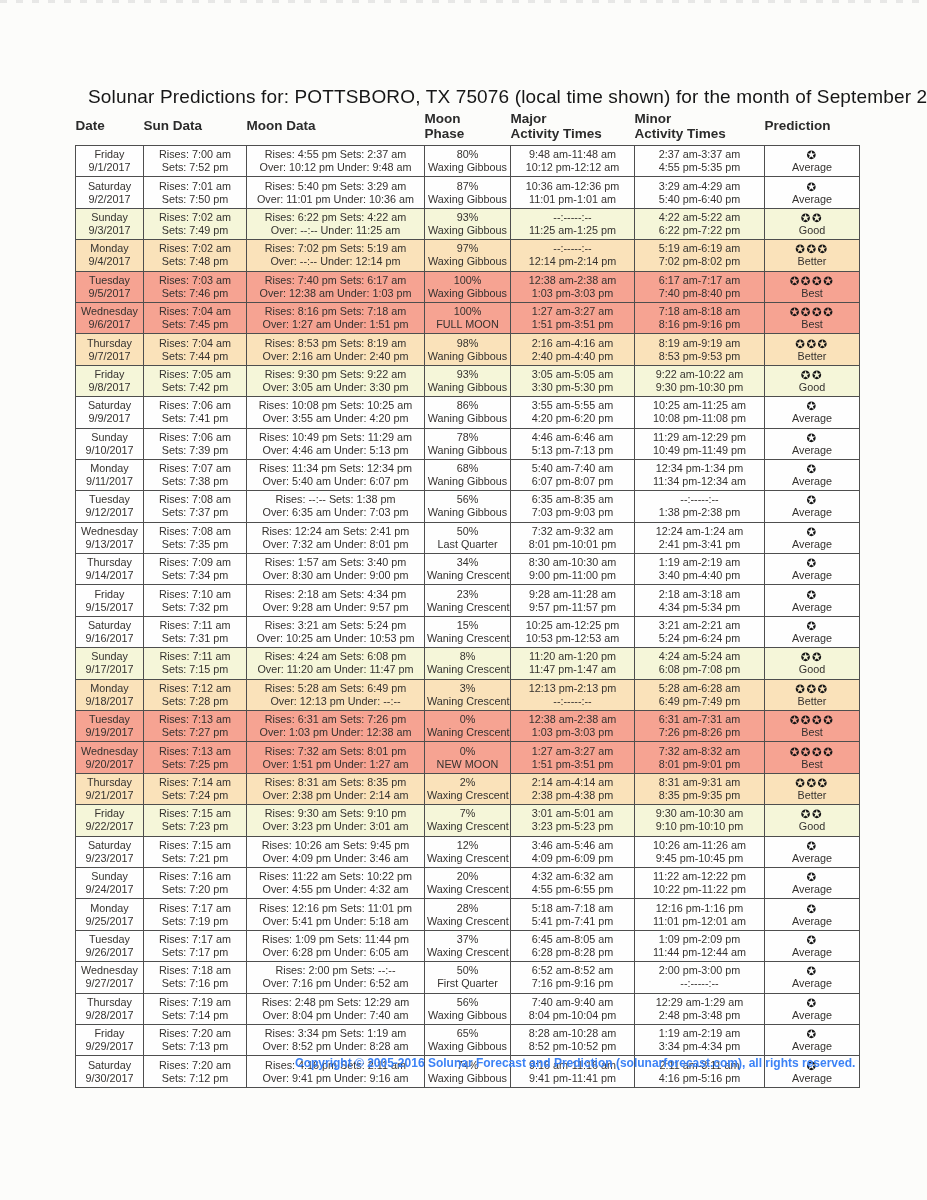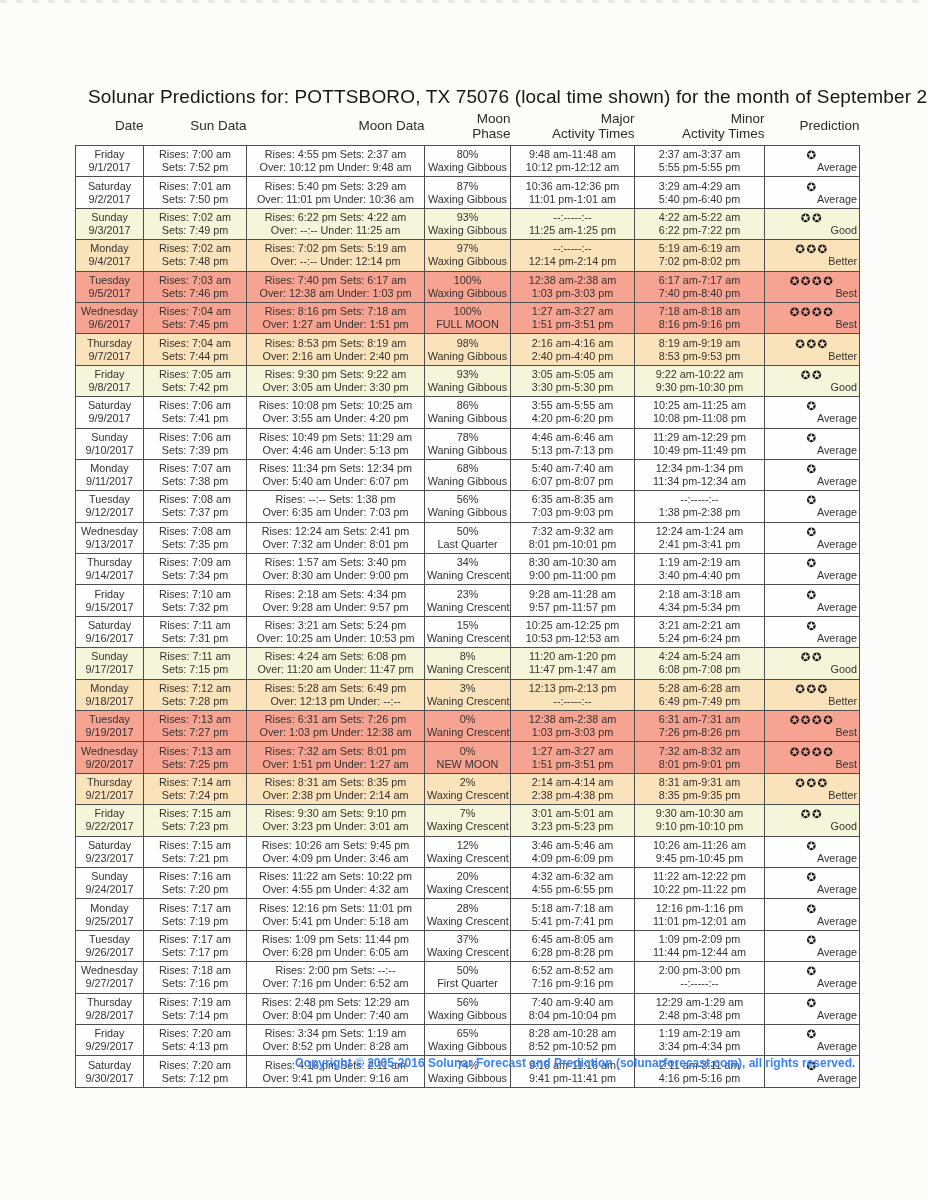--- a/index.html
+++ b/index.html
@@ -16,35 +16,35 @@
   .title {
     position:absolute; left:88px; top:86px;
     font-size:19px; color:#161616; letter-spacing:.15px; white-space:nowrap;
   }
   table.solunar {
     position:absolute; left:75px; top:112px;
     border-collapse:collapse; table-layout:fixed; width:784px;
   }
   thead th {
     border:none; background:transparent;
-    font-size:13.5px; font-weight:normal; color:#2b2b2b;
-    line-height:14.5px; vertical-align:middle; padding:0 0 4px 0; text-align:right;
+    font-size:13.5px; font-weight:bold; color:#2b2b2b;
+    line-height:14.5px; vertical-align:middle; padding:0 0 4px 0; text-align:left;
   }
   tbody td {
     border:1px solid #4e4e4e;
     height:28.4px; padding:1px 2px;
     text-align:center; vertical-align:middle;
     font-size:10.8px; line-height:13px; color:#35322f;
     overflow:hidden; white-space:nowrap;
   }
   .stars {
     font-size:11.5px; letter-spacing:1.5px; color:#141414; line-height:12px;
     font-family:"DejaVu Sans",sans-serif;
   }
-  .rating-label { font-size:10.8px; line-height:12px;text-align:right; }
+  .rating-label { font-size:10.8px; line-height:12px; }
   .footer {
     position:absolute; left:295px; top:1056px;
     font-size:12px; font-weight:bold; color:#3b82f6; white-space:nowrap;
   }
 </style>
 </head>
 <body>
 
 <div class="scan-edge"></div>
 
@@ -109,21 +109,21 @@
     <td>
           <div>80%</div>
           <div>Waxing Gibbous</div>
         </td>
     <td>
           <div>9:48 am-11:48 am</div>
           <div>10:12 pm-12:12 am</div>
         </td>
     <td>
           <div>2:37 am-3:37 am</div>
-          <div>5:55 pm-5:55 pm</div>
+          <div>4:55 pm-5:35 pm</div>
         </td>
     <td>
       <div class="stars">✪</div>
       <div class="rating-label">Average</div>
     </td>
   </tr>
       <tr style="background: rgb(254, 254, 254);">
     <td>
           <div>Saturday</div>
           <div>9/2/2017</div>
@@ -933,21 +933,21 @@
       <div class="rating-label">Average</div>
     </td>
   </tr>
       <tr style="background: rgb(254, 254, 254);">
     <td>
           <div>Friday</div>
           <div>9/29/2017</div>
         </td>
     <td>
           <div>Rises: 7:20 am</div>
-          <div>Sets: 4:13 pm</div>
+          <div>Sets: 7:13 pm</div>
         </td>
     <td>
           <div>Rises: 3:34 pm Sets: 1:19 am</div>
           <div>Over: 8:52 pm Under: 8:28 am</div>
         </td>
     <td>
           <div>65%</div>
           <div>Waxing Gibbous</div>
         </td>
     <td>

